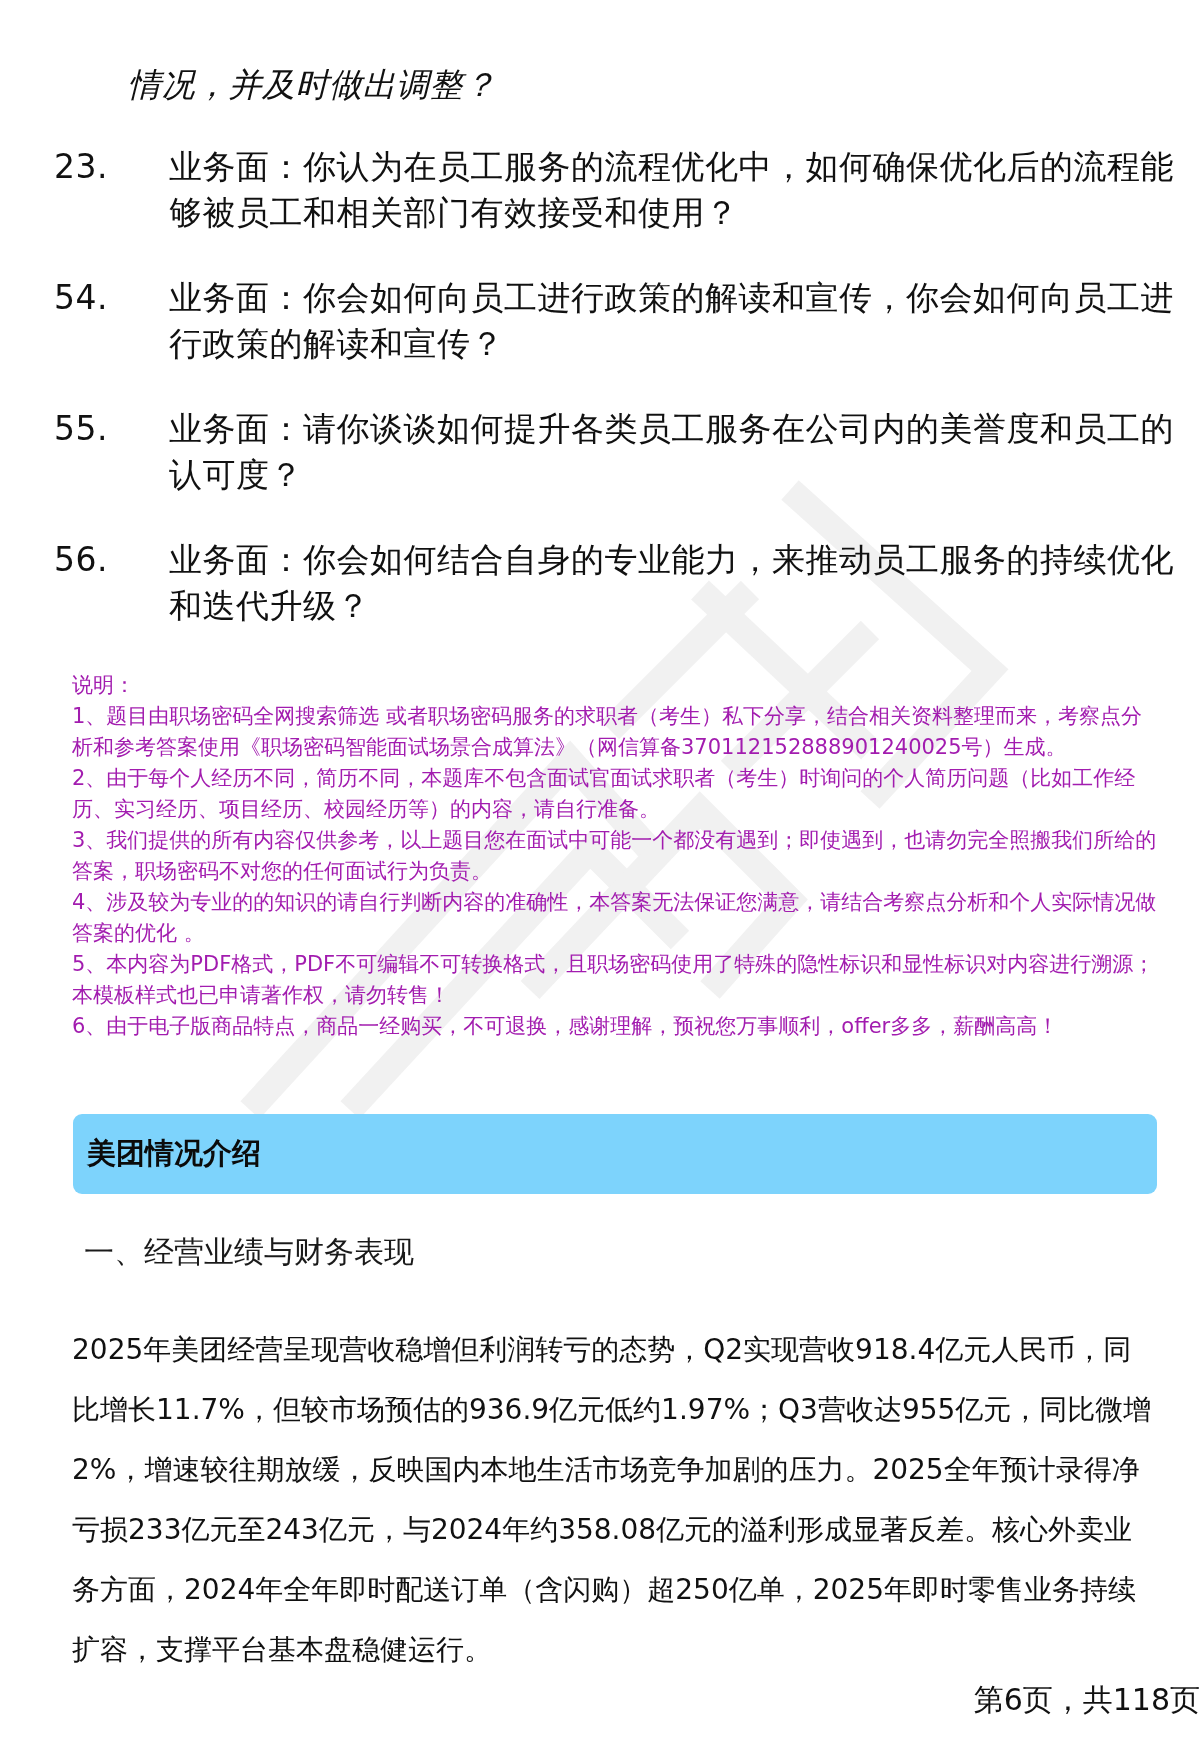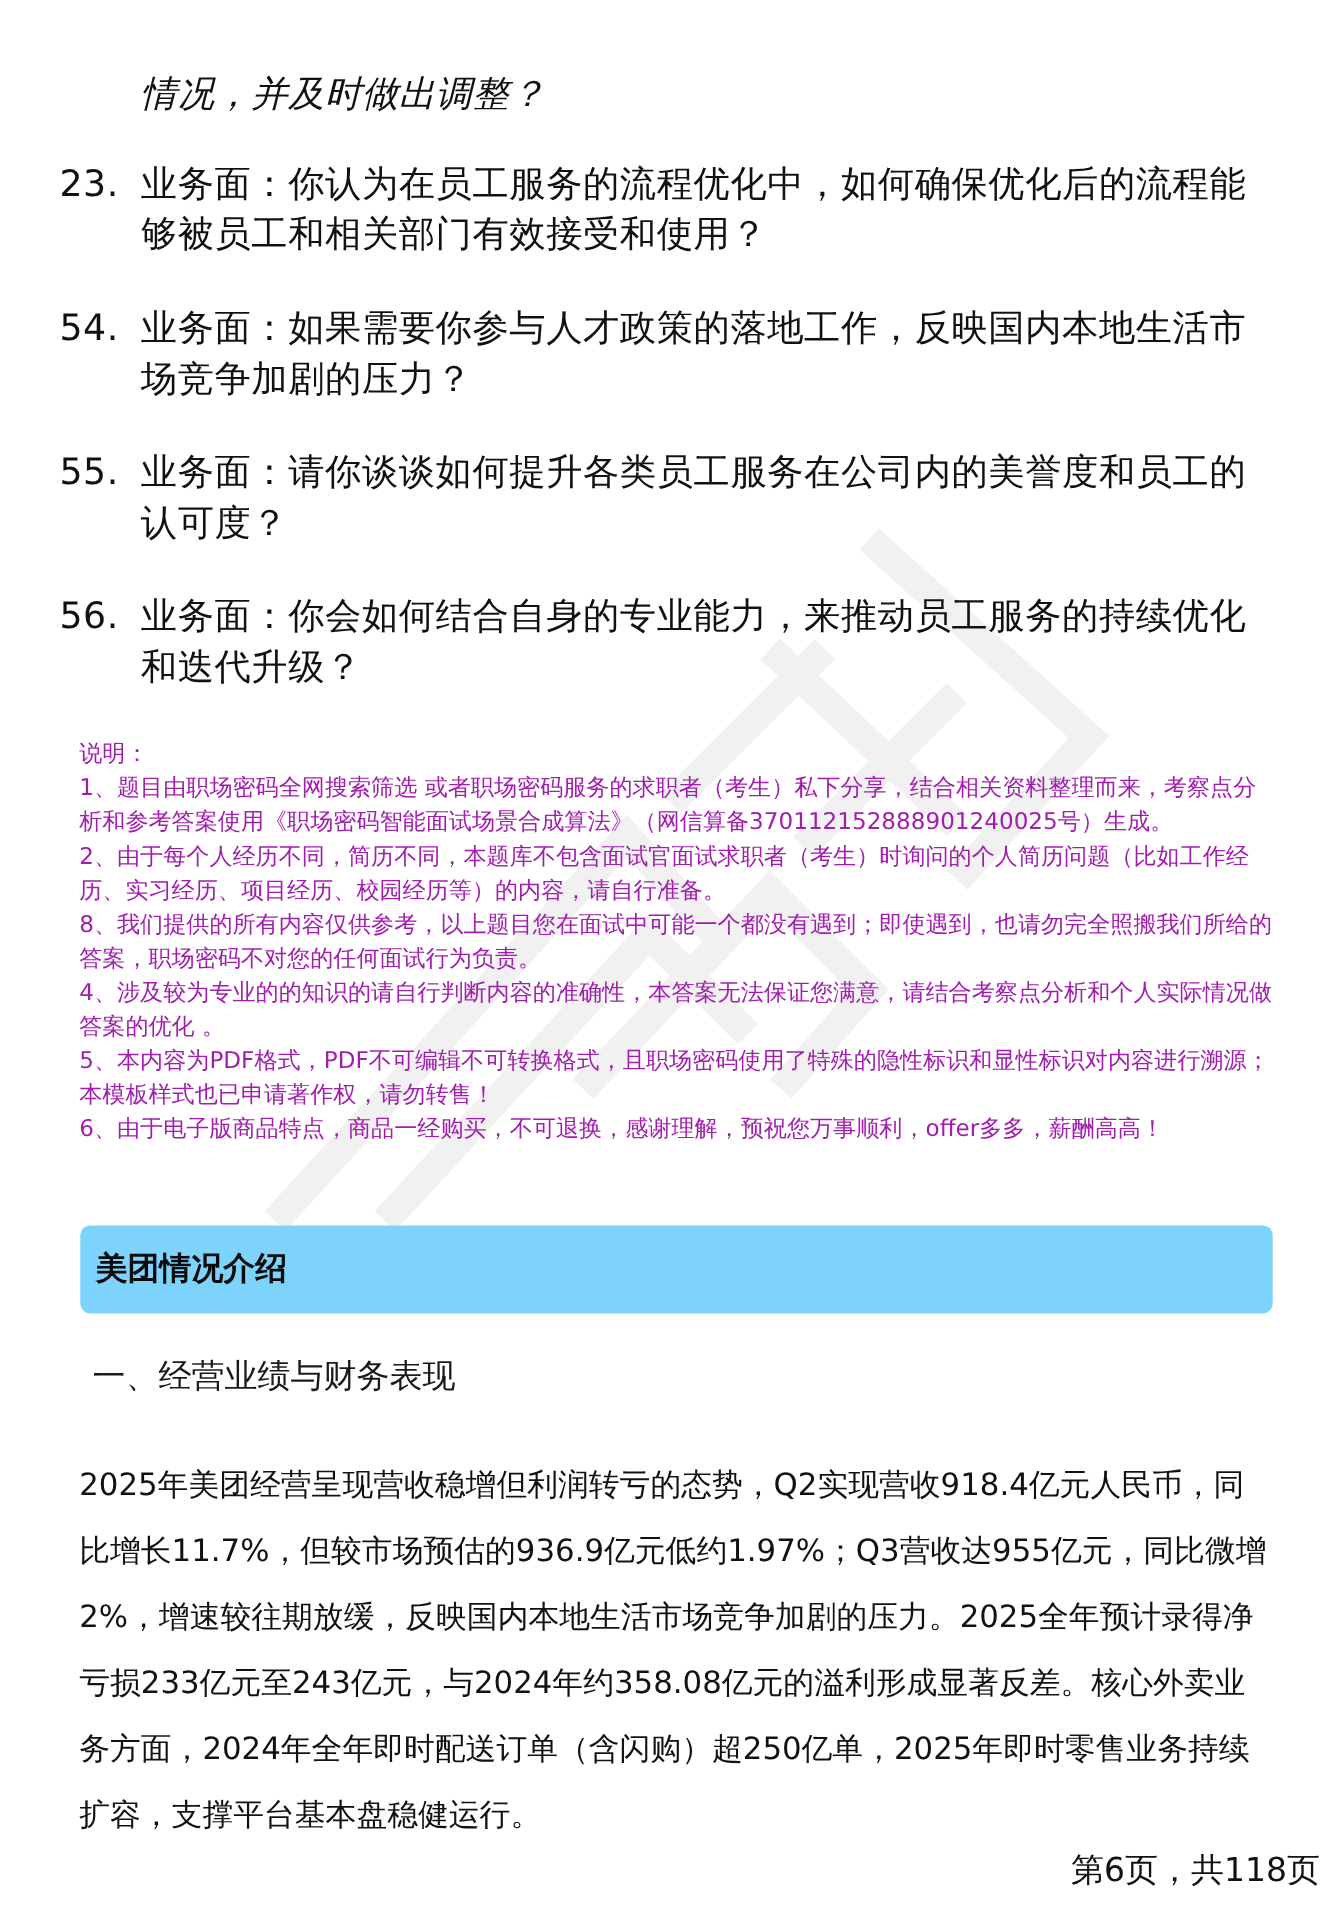--- a/index.html
+++ b/index.html
@@ -46,21 +46,21 @@
       line-height: 46px;
       letter-spacing: 0.5px;
     }
     .question .num {
       position: absolute;
       left: 0;
       top: 0;
       width: 74px;
     }
     .question .text {
-      margin-left: 74px;
+      margin-left: 115px;
       width: 1020px;
       display: block;
     }
     .notes {
       position: absolute;
       left: 72px;
       top: 670px;
       width: 1090px;
       font-size: 21px;
       line-height: 31px;
@@ -132,38 +132,38 @@
 
   <div class="q-cont" style="top:62px;">情况，并及时做出调整？</div>
 
   <div class="question" style="top:144px;">
     <span class="num">23.</span>
     <span class="text">业务面：你认为在员工服务的流程优化中，如何确保优化后的流程能够被员工和相关部门有效接受和使用？</span>
   </div>
 
   <div class="question" style="top:275px;">
     <span class="num">54.</span>
-    <span class="text">业务面：如果需要你参与人才政策的落地工作，反映国内本地生活市场竞争加剧的压力？</span>
+    <span class="text">业务面：你会如何向员工进行政策的解读和宣传，你会如何向员工进行政策的解读和宣传？</span>
   </div>
 
   <div class="question" style="top:406px;">
     <span class="num">55.</span>
     <span class="text">业务面：请你谈谈如何提升各类员工服务在公司内的美誉度和员工的认可度？</span>
   </div>
 
   <div class="question" style="top:537px;">
     <span class="num">56.</span>
     <span class="text">业务面：你会如何结合自身的专业能力，来推动员工服务的持续优化和迭代升级？</span>
   </div>
 
   <div class="notes">
     <p>说明：</p>
     <p>1、题目由职场密码全网搜索筛选 或者职场密码服务的求职者（考生）私下分享，结合相关资料整理而来，考察点分析和参考答案使用《职场密码智能面试场景合成算法》（网信算备370112152888901240025号）生成。</p>
     <p>2、由于每个人经历不同，简历不同，本题库不包含面试官面试求职者（考生）时询问的个人简历问题（比如工作经历、实习经历、项目经历、校园经历等）的内容，请自行准备。</p>
-    <p>8、我们提供的所有内容仅供参考，以上题目您在面试中可能一个都没有遇到；即使遇到，也请勿完全照搬我们所给的答案，职场密码不对您的任何面试行为负责。</p>
+    <p>3、我们提供的所有内容仅供参考，以上题目您在面试中可能一个都没有遇到；即使遇到，也请勿完全照搬我们所给的答案，职场密码不对您的任何面试行为负责。</p>
     <p>4、涉及较为专业的的知识的请自行判断内容的准确性，本答案无法保证您满意，请结合考察点分析和个人实际情况做答案的优化 。</p>
     <p>5、本内容为PDF格式，PDF不可编辑不可转换格式，且职场密码使用了特殊的隐性标识和显性标识对内容进行溯源；本模板样式也已申请著作权，请勿转售！</p>
     <p>6、由于电子版商品特点，商品一经购买，不可退换，感谢理解，预祝您万事顺利，offer多多，薪酬高高！</p>
   </div>
 
   <div class="section-box">
     <span class="title">美团情况介绍</span>
   </div>
 
   <div class="subheading">一、经营业绩与财务表现</div>

